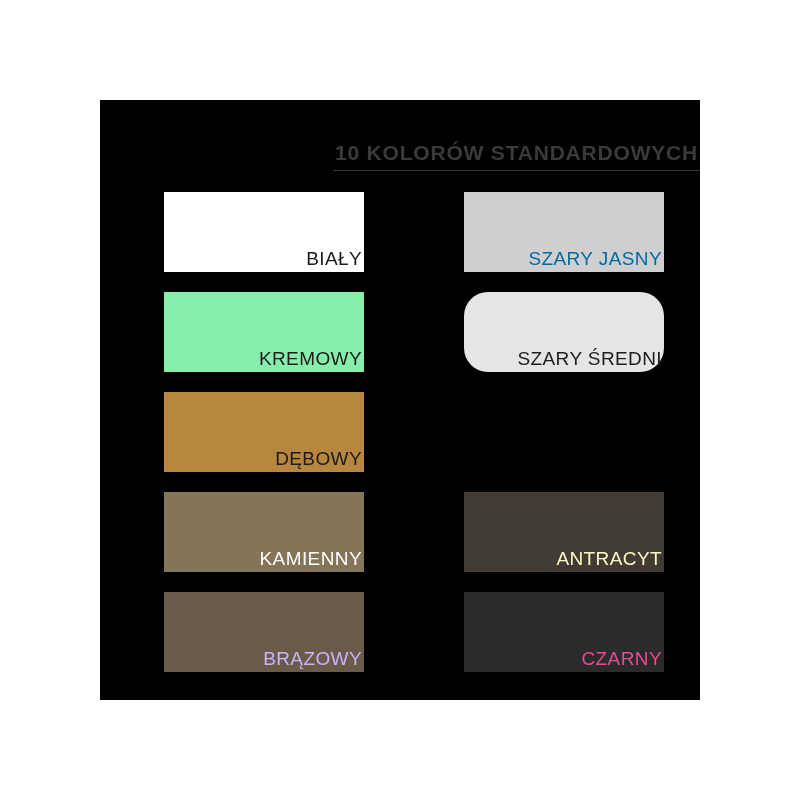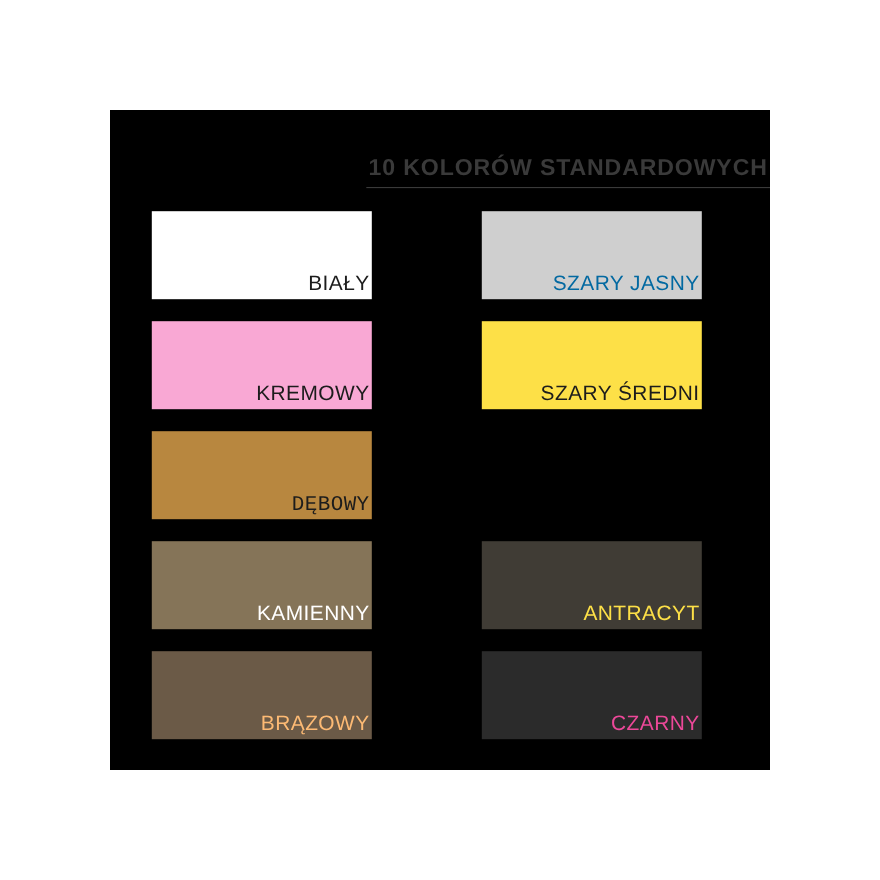--- a/index.html
+++ b/index.html
@@ -48,21 +48,21 @@
     color: #3a3a3a;
     line-height: 26px;
     padding: 0 2px 4px 2px;
     border-bottom: 1.5px solid #3a3a3a;
     white-space: nowrap;
   }
 
   
   #grid {
     position: absolute;
-    left: 38px;   
+    left: 64px;   
     top: 92px;    
     width: 500px; 
     height: 480px;
   }
   .swatch {
     position: absolute;
     width: 200px;
     height: 80px;
     box-sizing: border-box;
   }
@@ -92,41 +92,41 @@
 
     <div id="title-wrap">
       <span id="title-text" style="color: rgb(58, 58, 58); border-bottom-color: rgb(58, 58, 58);">10 KOLORÓW STANDARDOWYCH</span>
     </div>
 
     <div id="grid">
 
       <div class="swatch col-left row-0" style="background: rgb(255, 255, 255);">
         <span class="swatch-label" style="color: rgb(28, 28, 28);">BIAŁY</span>
       </div>
-      <div class="swatch col-left row-1" style="background: #f9a8d4;">
+      <div class="swatch col-left row-1" style="background: #86efac;">
         <span class="swatch-label" style="color: rgb(28, 28, 28);">KREMOWY</span>
       </div>
-      <div class="swatch col-left row-2" style="background: rgb(184, 135, 63); font-family: Liberation Mono, monospace;">
+      <div class="swatch col-left row-2" style="background: rgb(184, 135, 63);">
         <span class="swatch-label" style="color: rgb(28, 28, 28);">DĘBOWY</span>
       </div>
       <div class="swatch col-left row-3" style="background: rgb(133, 116, 88);">
         <span class="swatch-label" style="color: rgb(255, 255, 255);">KAMIENNY</span>
       </div>
       <div class="swatch col-left row-4" style="background: rgb(107, 90, 71);">
-        <span class="swatch-label" style="color: #fdba74;">BRĄZOWY</span>
+        <span class="swatch-label" style="color: #c4b5fd;">BRĄZOWY</span>
       </div>
 
       <div class="swatch col-right row-0" style="background: rgb(207, 207, 207);">
         <span class="swatch-label" style="color: #0369a1;">SZARY JASNY</span>
       </div>
-      <div class="swatch col-right row-1" style="background: #fde047;">
+      <div class="swatch col-right row-1" style="background: #e5e5e5; border-radius: 24px;">
         <span class="swatch-label" style="color: rgb(28, 28, 28);">SZARY ŚREDNI</span>
       </div>
       <div class="swatch col-right row-3" style="background: rgb(64, 60, 53);">
-        <span class="swatch-label" style="color: #fde047;">ANTRACYT</span>
+        <span class="swatch-label" style="color: #fef9c3;">ANTRACYT</span>
       </div>
       <div class="swatch col-right row-4" style="background: rgb(43, 43, 43);">
         <span class="swatch-label" style="color: #ec4899;">CZARNY</span>
       </div>
 
     </div>
   </div>
 </div>
 
 </body></html>

